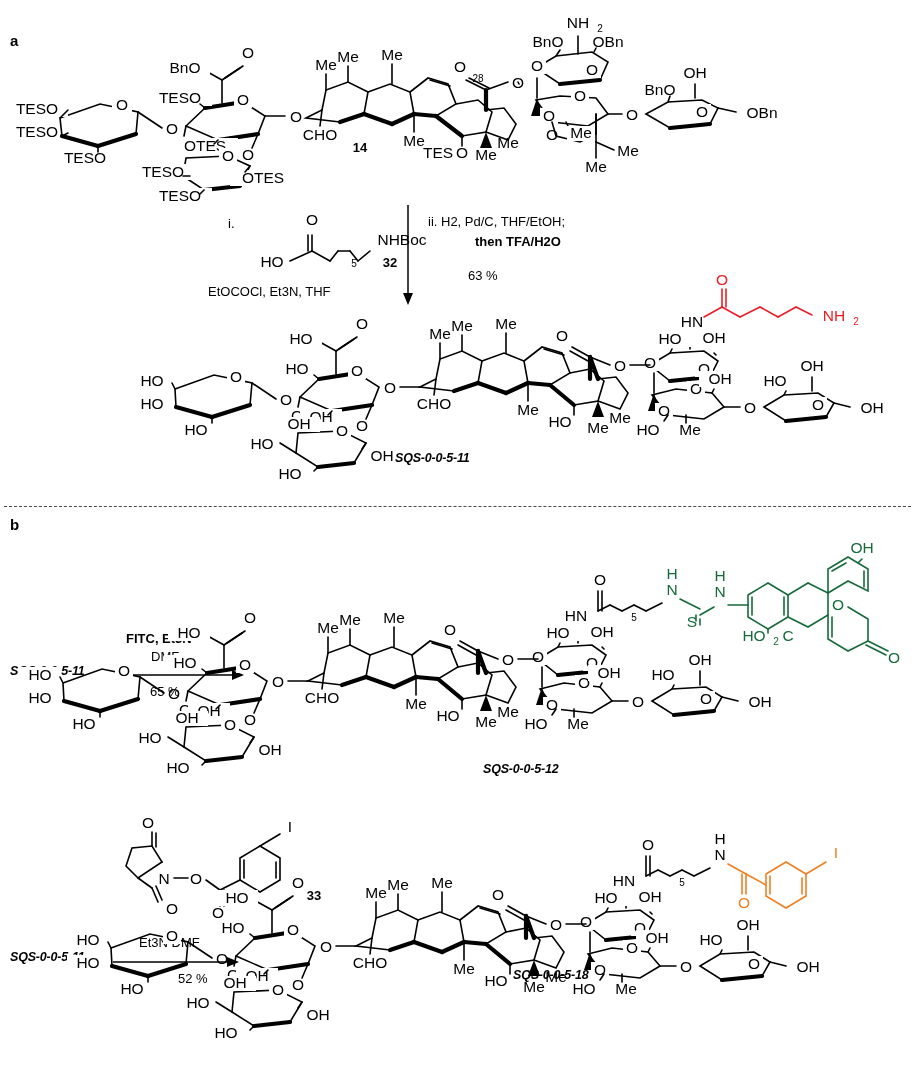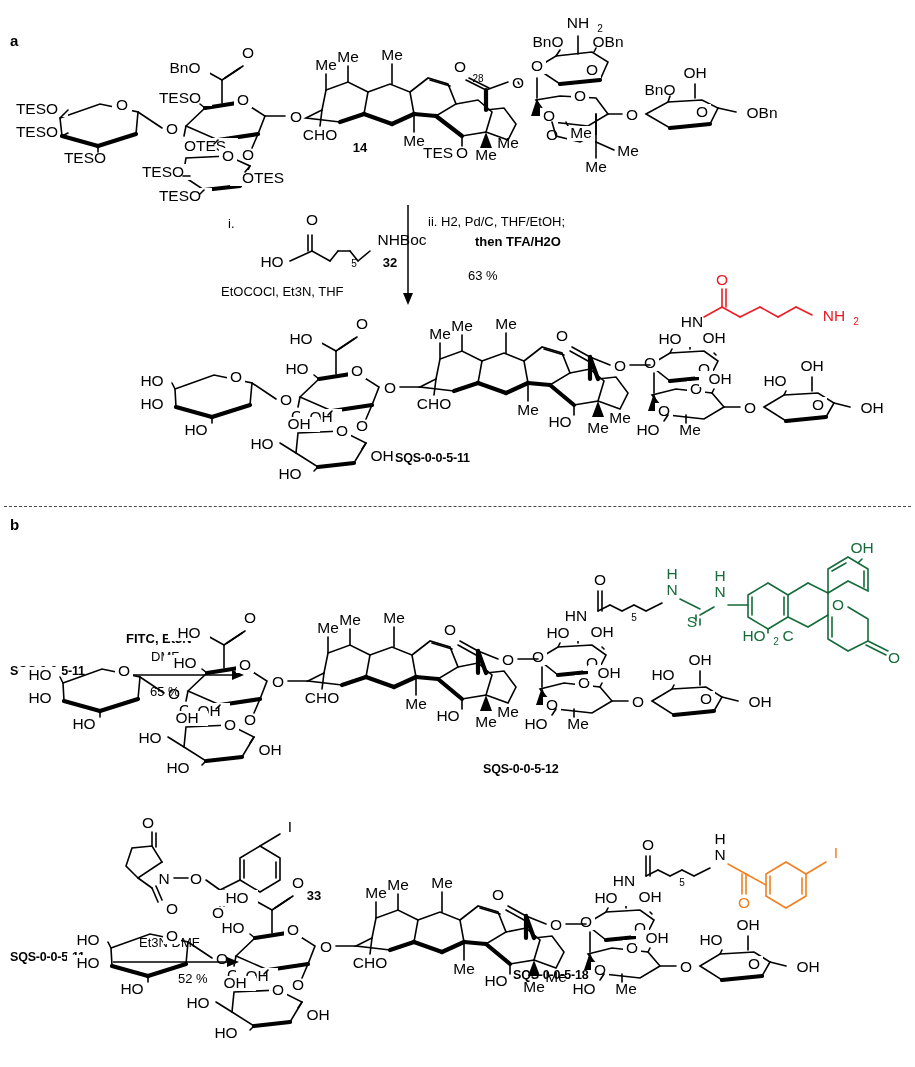--- a/index.html
+++ b/index.html
@@ -12,20 +12,21 @@
   .panel-letter{
     position:absolute;font-weight:bold;font-size:15px;line-height:1;
   }
   .divider{
     position:absolute;left:4px;right:4px;height:0;
     border-top:1.6px dashed #4a4a4a;
   }
   .cmpd-name{
     position:absolute;white-space:nowrap;font-weight:bold;font-size:12.5px;
     letter-spacing:-0.2px;
+    font-style:italic;
   }
   .cond{
     position:absolute;white-space:nowrap;font-size:13px;line-height:1.35;
   }
   .cond.bold{font-weight:bold;}
   .cond.center{}
   svg{position:absolute;left:0;top:0;overflow:visible;}
   .atom{font-family:"Liberation Sans", sans-serif;font-size:15.5px;fill:#000;}
   .atom-sm{font-family:"Liberation Sans", sans-serif;font-size:10px;fill:#000;}
   .num-b{font-family:"Liberation Sans", sans-serif;font-size:13px;font-weight:bold;fill:#000;}
@@ -244,21 +245,21 @@
   <path class="bond" d="M62 46 L80 56"></path>
   <path class="bond" d="M80 56 L88 46"></path>
   <path class="bond" d="M88 46 L100 46"></path>
   <path class="bond" d="M100 46 L108 56"></path>
   <path class="bond" d="M108 56 L120 46"></path>
   <text class="atom-sm" x="104" y="62" text-anchor="middle">5</text>
   <text class="atom" x="152" y="40" text-anchor="middle">NHBoc</text>
   <text class="num-b" x="140" y="62" text-anchor="middle">32</text>
 </svg>
 
-<div class="cond" style="left:221px;top:283px;">
+<div class="cond" style="left:208px;top:283px;">
   <span>EtOCOCl, Et3N, THF</span>
 </div>
 
 <svg width="20" height="105" style="left:400px;top:205px;">
   <line class="arrow-line" x1="8" y1="0" x2="8" y2="94"></line>
   <polygon points="8,100 3,88 13,88" fill="#000"></polygon>
 </svg>
 
 <div class="cond center" style="left:428px;top:213px;">ii. H2, Pd/C, THF/EtOH;</div>
 <div class="cond center" style="left:475px;top:233px;font-weight:bold;">then TFA/H2O</div>

